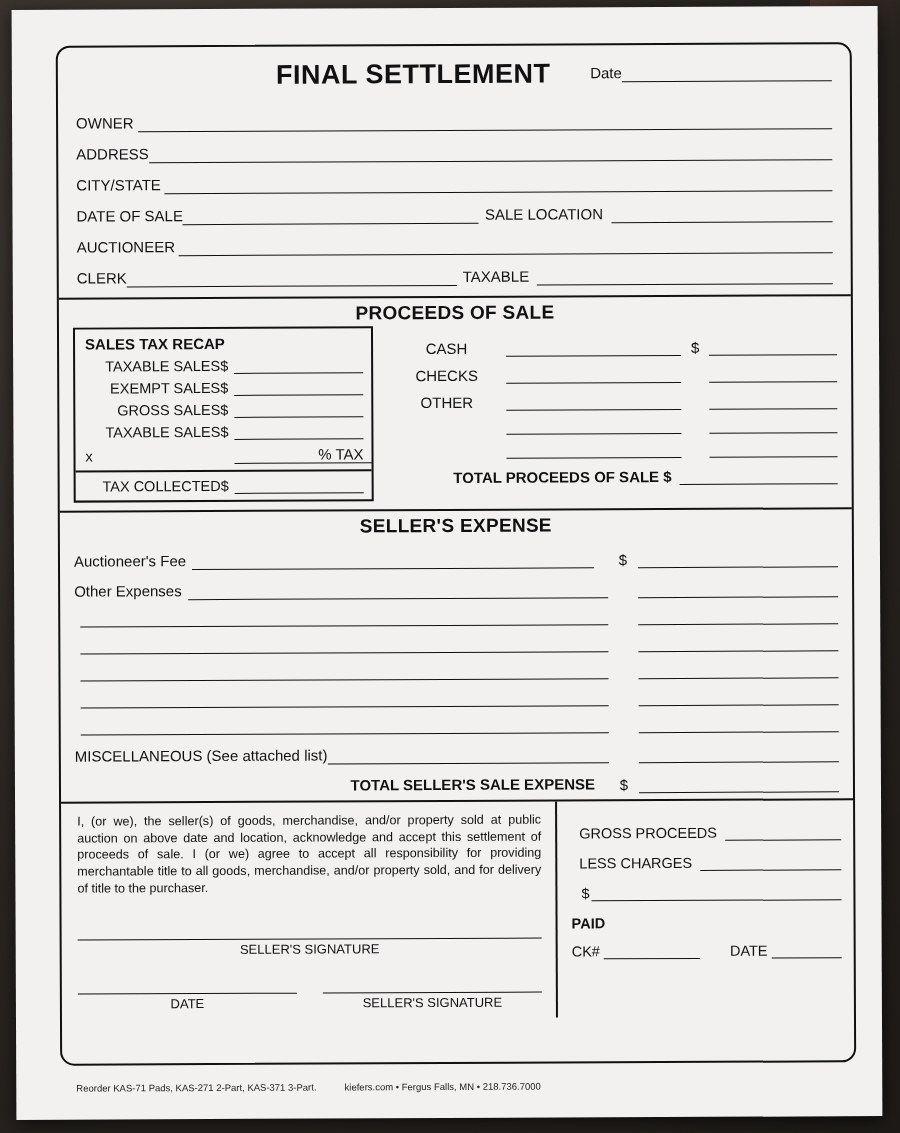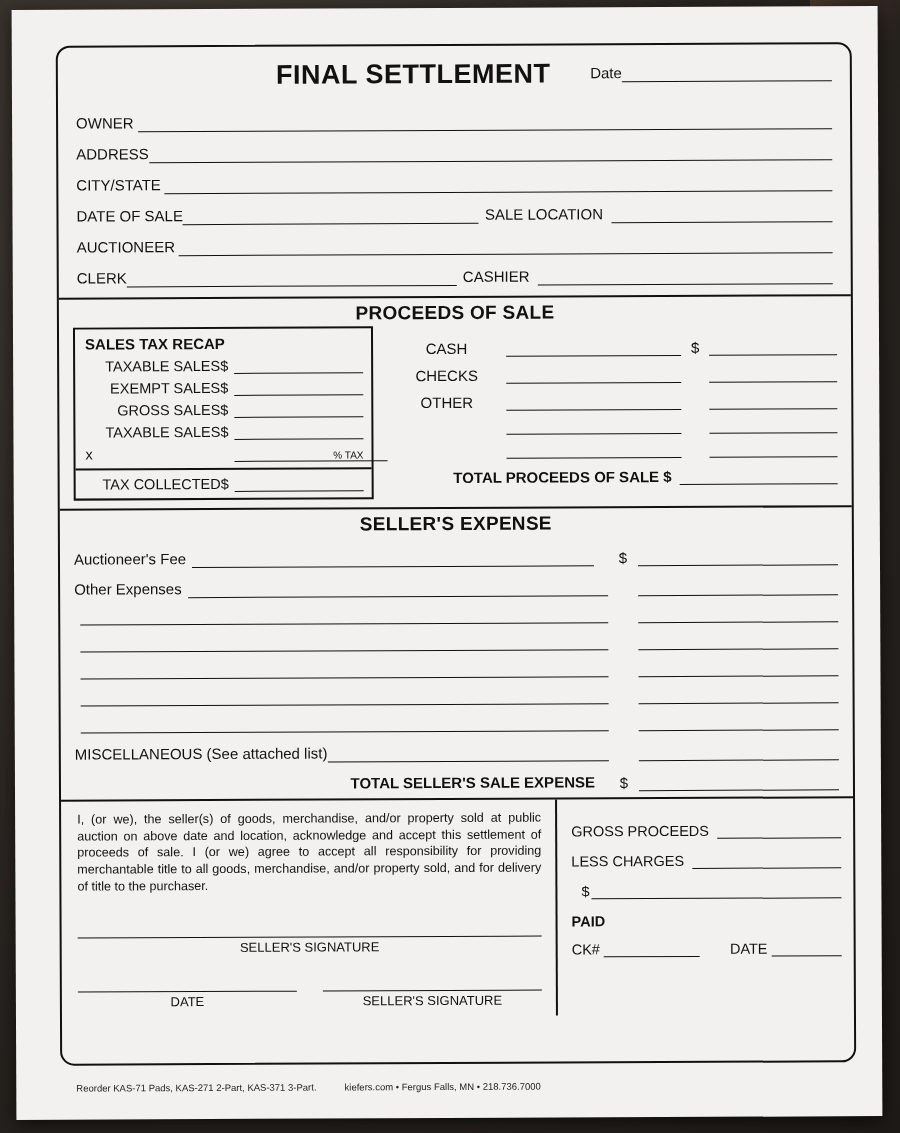--- a/index.html
+++ b/index.html
@@ -71,21 +71,21 @@
   .proceeds{display:flex;padding:0 14px 8px 14px;}
   .recap{
     border:2px solid #111;width:300px;padding:6px 8px 6px 10px;box-sizing:border-box;
   }
   .recap h4{margin:0 0 4px 0;font-size:15px;font-weight:bold;color:#111;}
   .recap .r{display:flex;align-items:flex-end;font-size:14.5px;color:#111;margin-top:6px;}
   .recap .r .n{width:135px;white-space:nowrap;text-align:right;}
   .recap .r .d{width:10px;}
   .recap .r .ln{flex:1;border-bottom:1.4px solid #111;height:13px;margin-left:4px;}
   .recap .r.pct .n{width:135px;text-align:left;}
-  .recap .r.pct .pcttxt{font-size:10px;margin-left:-54px;padding-bottom:1px;}
+  .recap .r.pct .pcttxt{font-size:15px;margin-left:-54px;padding-bottom:1px;}
   .recap .divider{border-top:2px solid #111;margin:6px -8px 0 -10px;}
 
   .cash{flex:1;padding-left:26px;padding-top:4px;}
   .cash .r{display:flex;align-items:flex-end;font-size:15px;color:#111;margin-top:10px;}
   .cash .r .n{width:95px;text-align:center;padding-right:12px;white-space:nowrap;}
   .cash .r .ln{width:175px;border-bottom:1.6px solid #111;height:13px;}
   .cash .r .dol{width:28px;text-align:center;}
   .cash .r .ln2{flex:1;border-bottom:1.6px solid #111;height:13px;}
   .cash .r .tot{width:272px;text-align:right;font-weight:bold;font-size:15px;padding-right:8px;white-space:nowrap;}
 
@@ -104,21 +104,21 @@
   .foot .left{flex:1;border-right:2.5px solid #111;padding:10px 14px 8px 16px;box-sizing:border-box;}
   .foot .right{width:296px;padding:10px 12px 8px 14px;box-sizing:border-box;}
   .legal{font-size:12.6px;line-height:1.33;color:#111;text-align:justify;margin:0;}
   .sigs{display:flex;gap:26px;margin-top:26px;}
   .sig{flex:1;text-align:center;}
   .sig .ln{border-bottom:1.6px solid #111;height:16px;}
   .sig .cap{font-size:13px;margin-top:2px;color:#111;white-space:nowrap;}
   .sigs.second{margin-top:20px;}
 
   .fr{display:flex;align-items:flex-end;font-size:14.5px;color:#111;margin-top:14px;}
-  .fr .n{white-space:nowrap;}
+  .fr .n{white-space:nowrap;margin-left:8px;}
   .fr .ln{flex:1;border-bottom:1.6px solid #111;height:13px;margin-left:8px;}
   .fr .two{line-height:1.15;}
   .paid{font-weight:bold;font-size:14.5px;color:#111;margin-top:14px;}
   .ckrow{display:flex;align-items:flex-end;font-size:14.5px;color:#111;margin-top:12px;}
   .ckrow .ln{border-bottom:1.6px solid #111;height:13px;margin-left:4px;}
 
   
   .fineprint{
     position:absolute;left:60px;bottom:26px;right:30px;
     font-size:9.5px;color:#222;display:flex;gap:28px;
@@ -163,21 +163,21 @@
           <span class="lbl2">SALE LOCATION</span>
           <span class="ln"></span>
         </div>
         <div class="row">
           <span class="lbl">AUCTIONEER</span>
           <span class="ln"></span>
         </div>
         <div class="row">
           <span class="lbl">CLERK</span>
           <span class="ln tight" style="flex:0 0 330px;"></span>
-          <span class="lbl2">CASHIER</span>
+          <span class="lbl2">TAXABLE</span>
           <span class="ln"></span>
         </div>
       </div>
     </div>
 
     <div class="sec">
       <div class="band">PROCEEDS OF SALE</div>
 
       <div class="proceeds">
 

